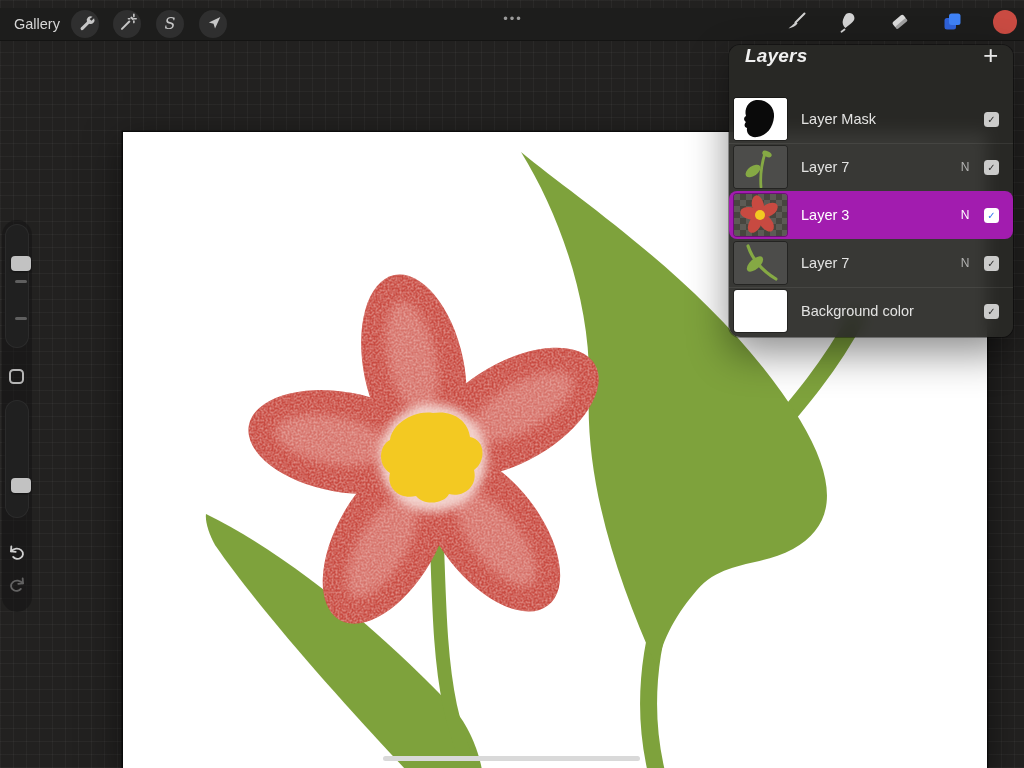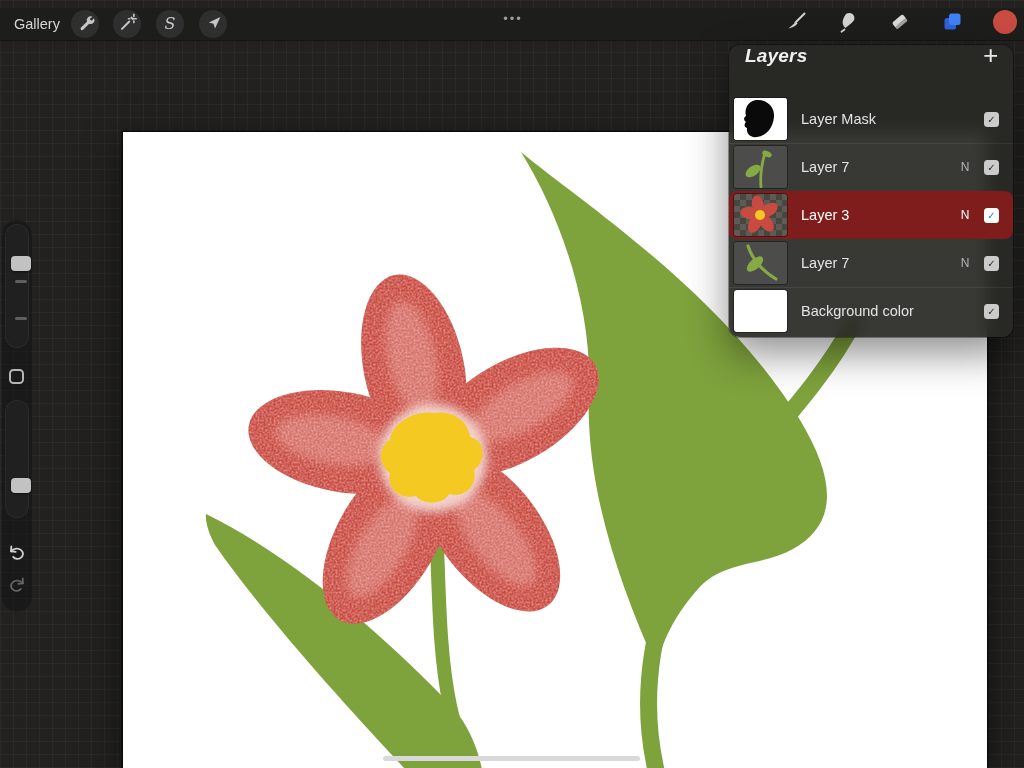--- a/index.html
+++ b/index.html
@@ -90,21 +90,21 @@
     font-style:italic;
   }
   .panel-title { font-size:19px; font-weight:bold; color:#f0f0f0; letter-spacing:0.2px; }
   .add-btn { font-size:26px; font-weight:300; color:#e8e8e8; line-height:20px; cursor:default; }
   .layer-row {
     height:48px; display:flex; align-items:center; padding:0 14px 0 5px;
     position:relative;
   }
   .layer-row.sep { box-shadow:inset 0 1px 0 rgba(255,255,255,0.07); }
   .layer-row.selected {
-    background:#7f1d1d; border-radius:8px; box-shadow:none;
+    background:#a21caf; border-radius:8px; box-shadow:none;
   }
   .thumb {
     width:53px; height:42px; border-radius:3px; overflow:hidden; flex:0 0 auto;
     box-shadow:0 0 0 1px rgba(0,0,0,0.35);
   }
   .thumb svg { display:block; width:100%; height:100%; }
   .layer-name { margin-left:14px; font-size:14.5px; color:#e3e3e2; flex:1 1 auto; white-space:nowrap; }
   .layer-row.selected .layer-name { color:#ffffff; }
   .blend-badge { width:18px; font-size:12px; color:#b3b3b2; text-align:center; margin-right:10px; }
   .layer-row.selected .blend-badge { color:#ffffff; }

